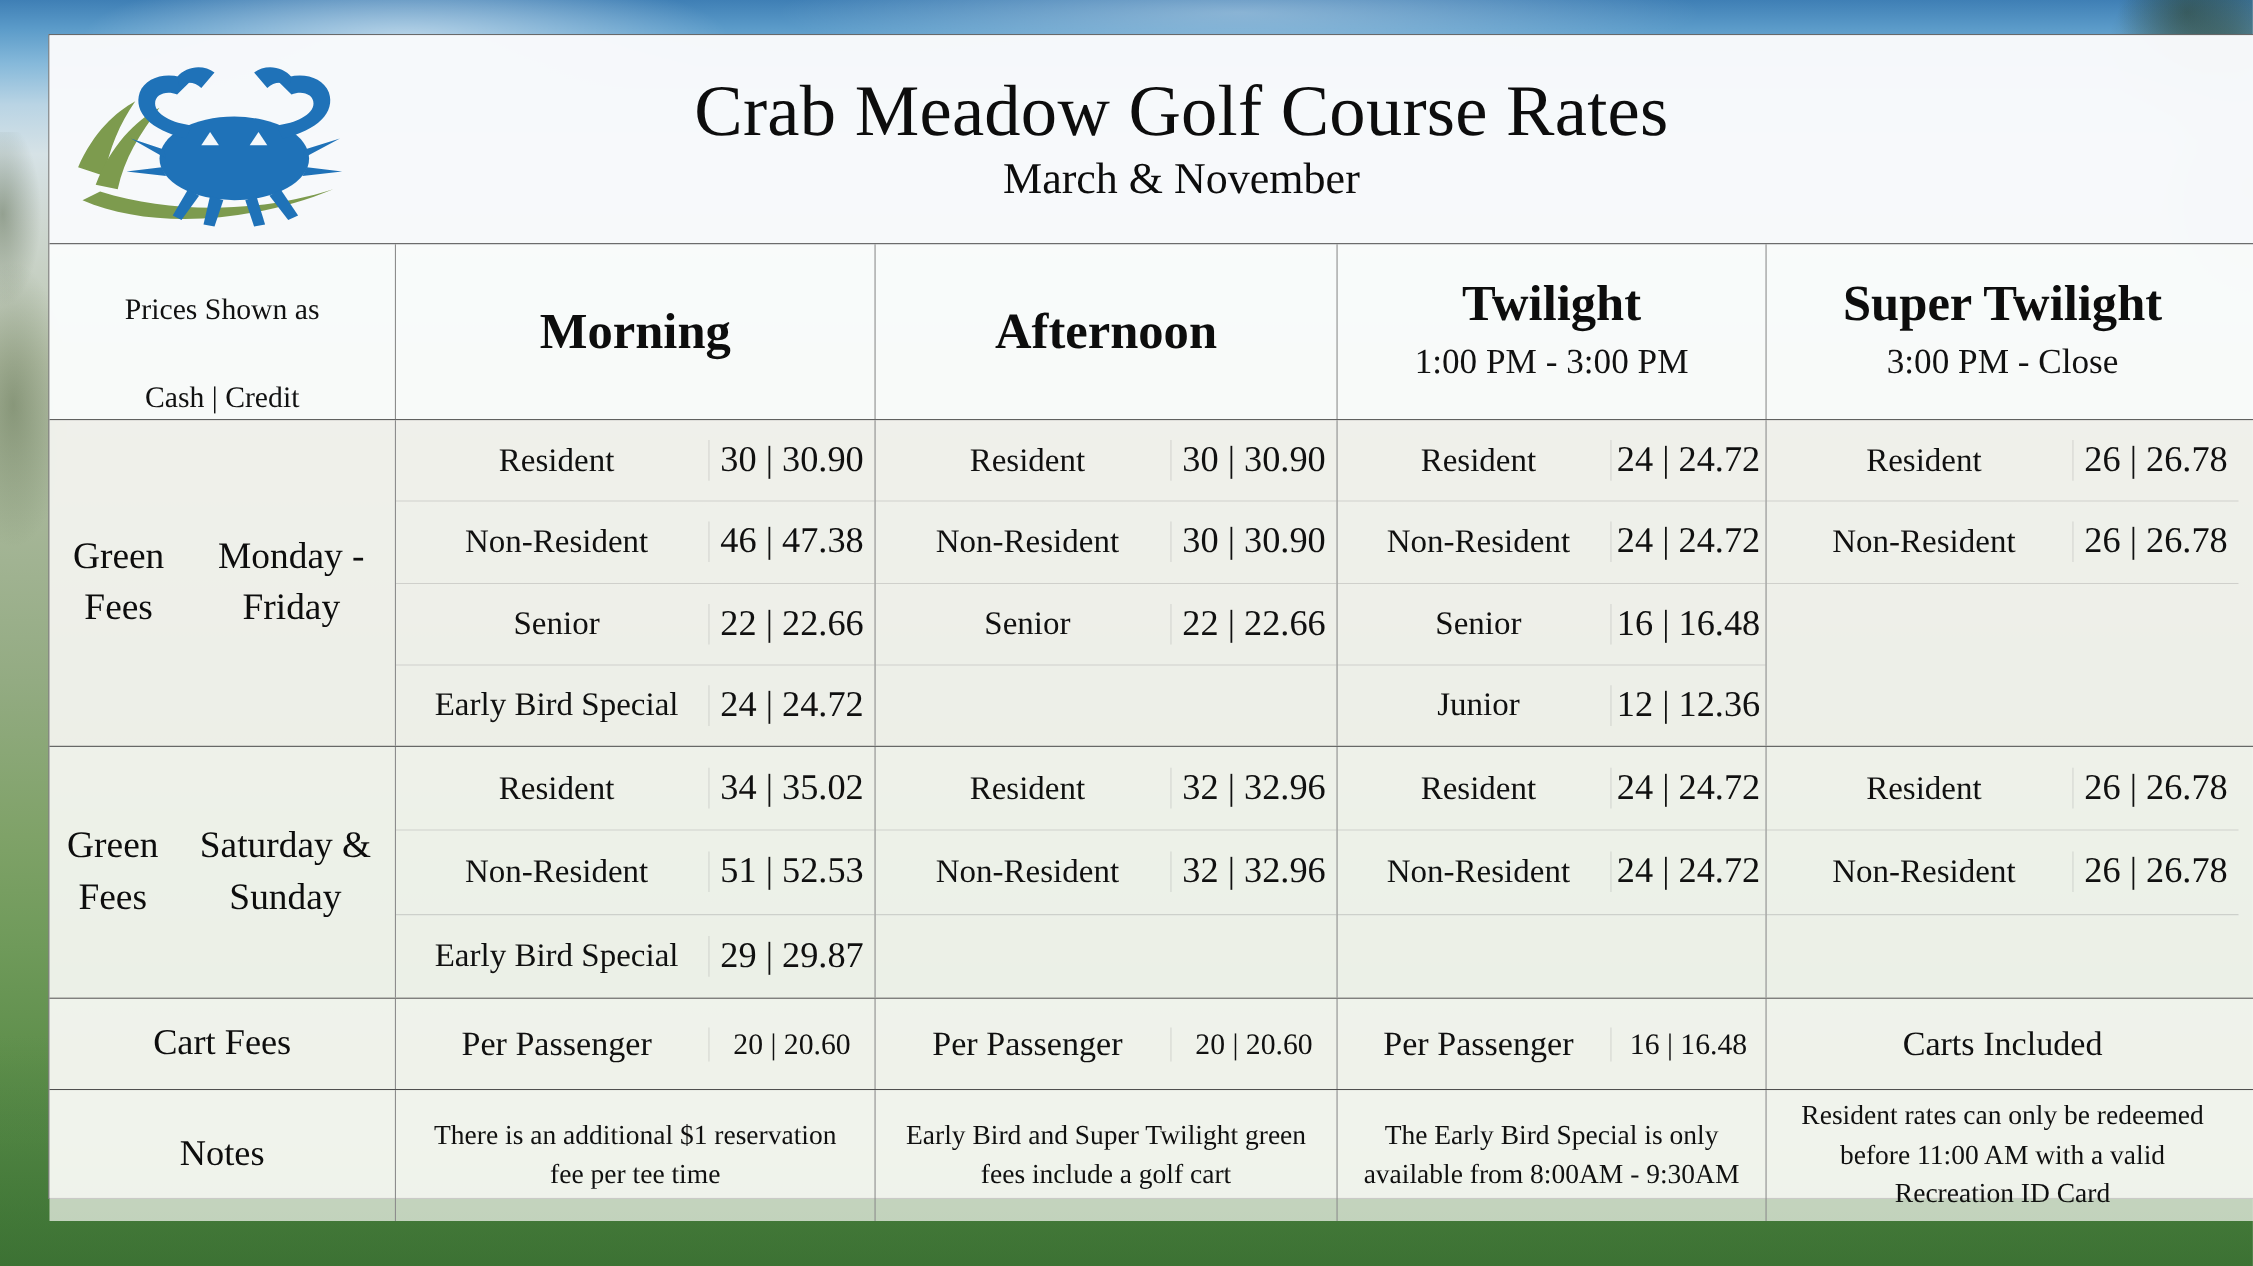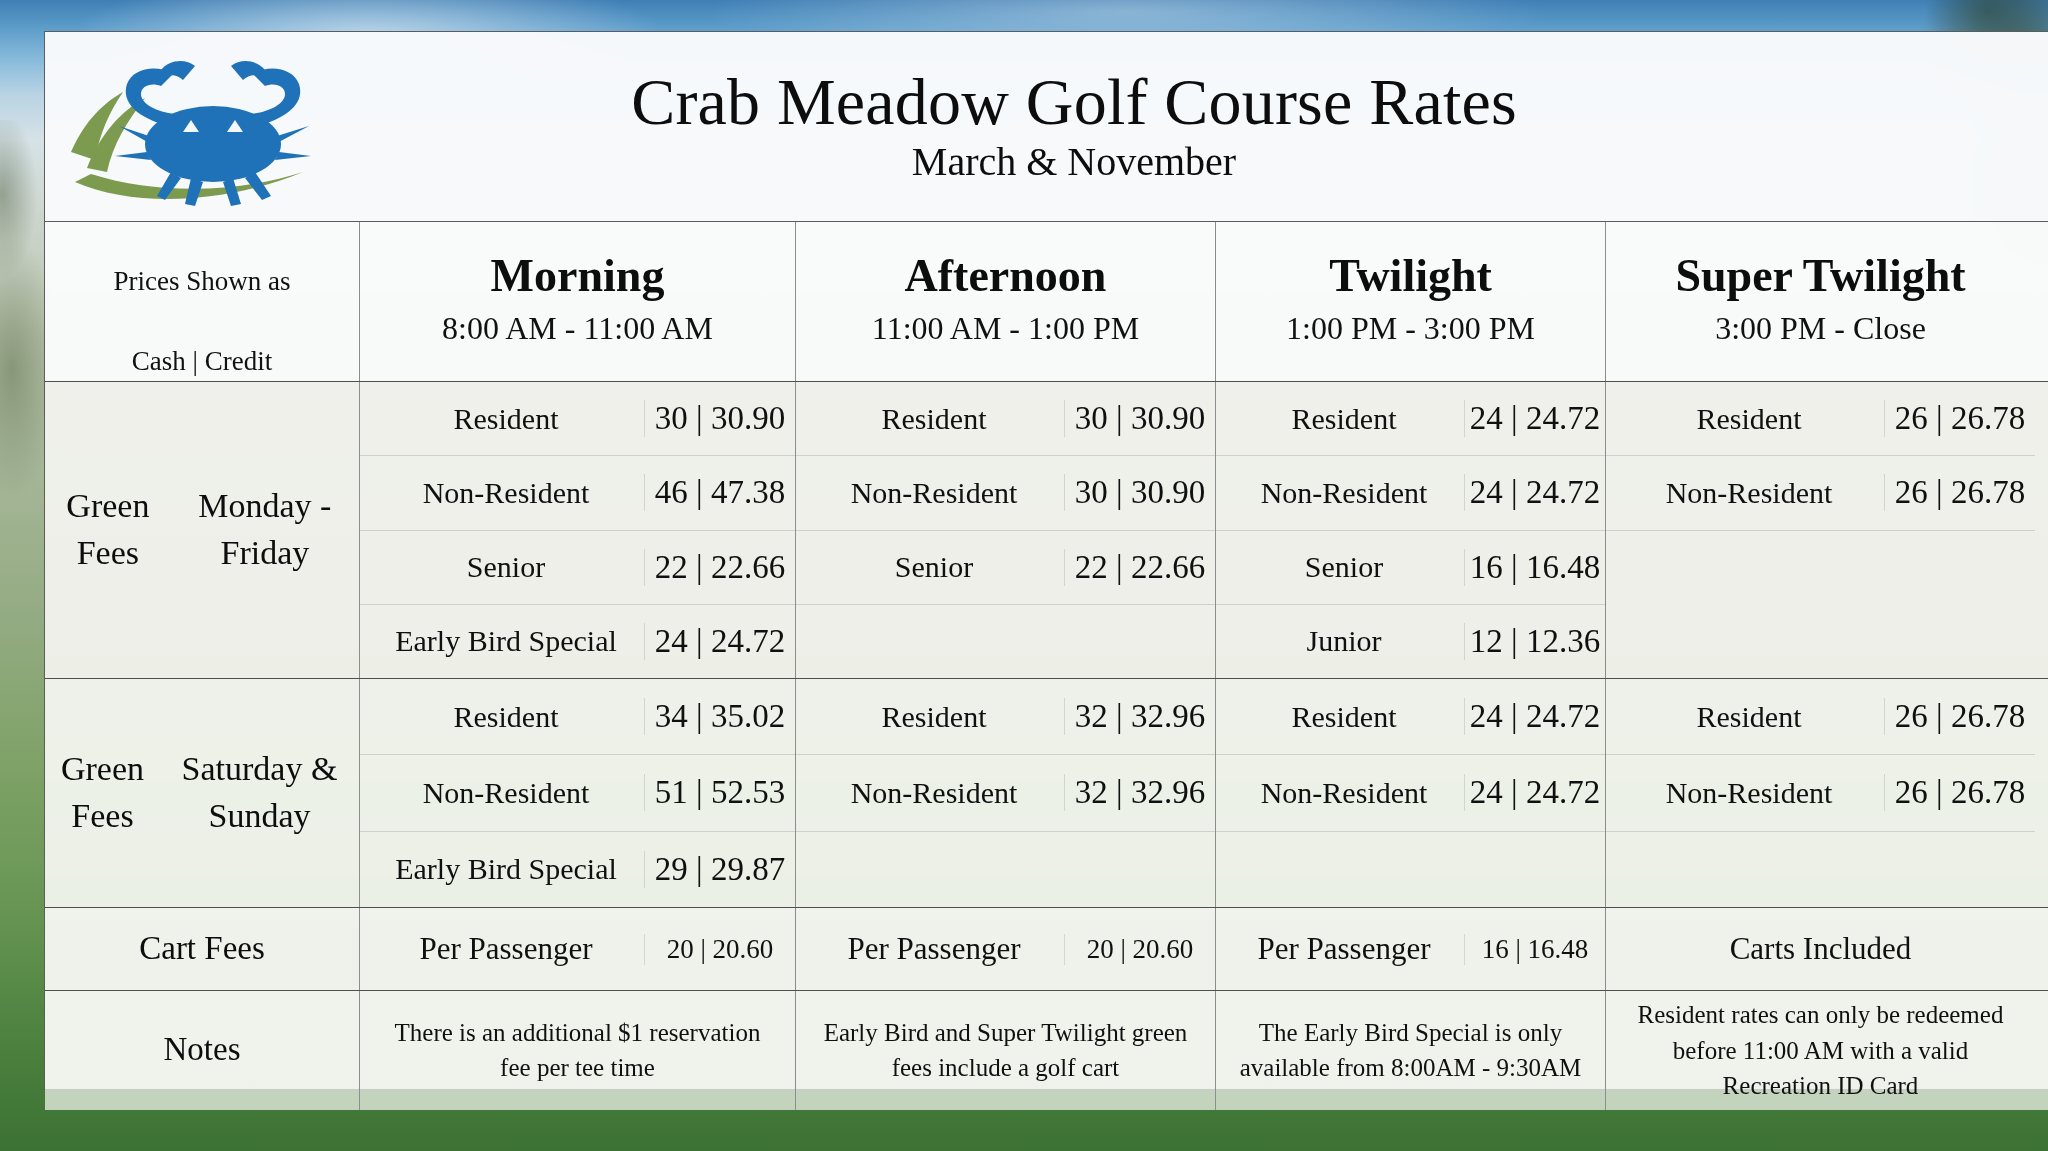--- a/index.html
+++ b/index.html
@@ -288,25 +288,23 @@
     </div>
   </div>
 
   <div class="headrow">
     <div class="hcell labelcol c0">
       <span class="l1">Prices Shown as</span>
       <span class="l2">Cash | Credit</span>
     </div>
     <div class="hcell c1">
       <div class="period">Morning</div>
-      <div class="times">8:00 AM - 11:00 AM</div>
     </div>
     <div class="hcell c2">
       <div class="period">Afternoon</div>
-      <div class="times">11:00 AM - 1:00 PM</div>
     </div>
     <div class="hcell c3">
       <div class="period">Twilight</div>
       <div class="times">1:00 PM - 3:00 PM</div>
     </div>
     <div class="hcell c4">
       <div class="period">Super Twilight</div>
       <div class="times">3:00 PM - Close</div>
     </div>
   </div>

